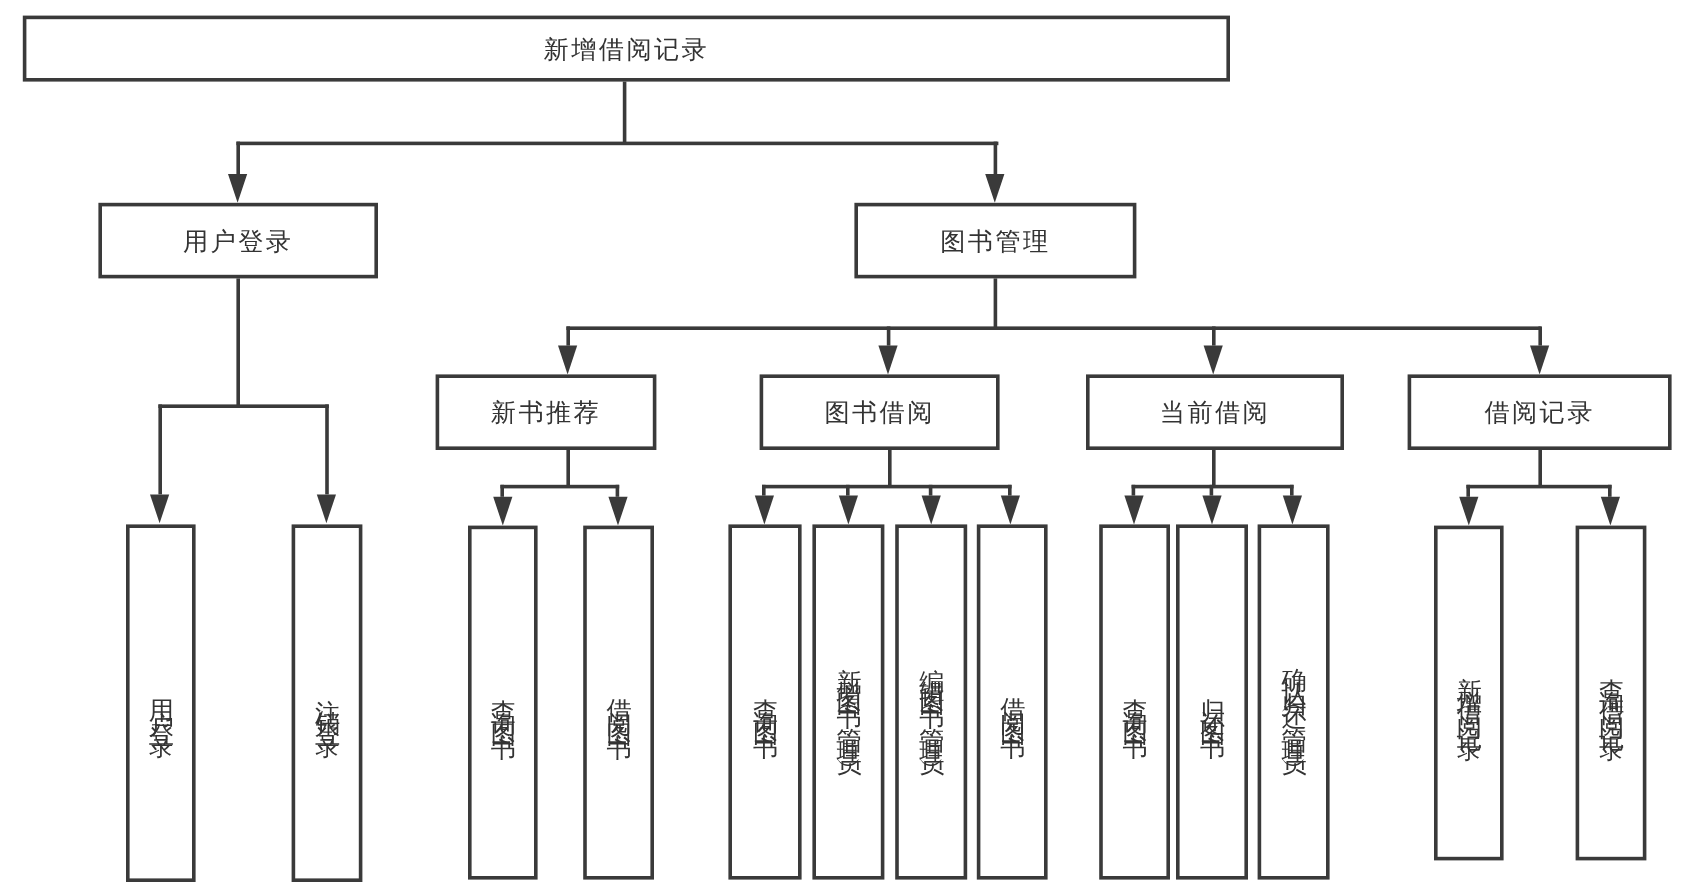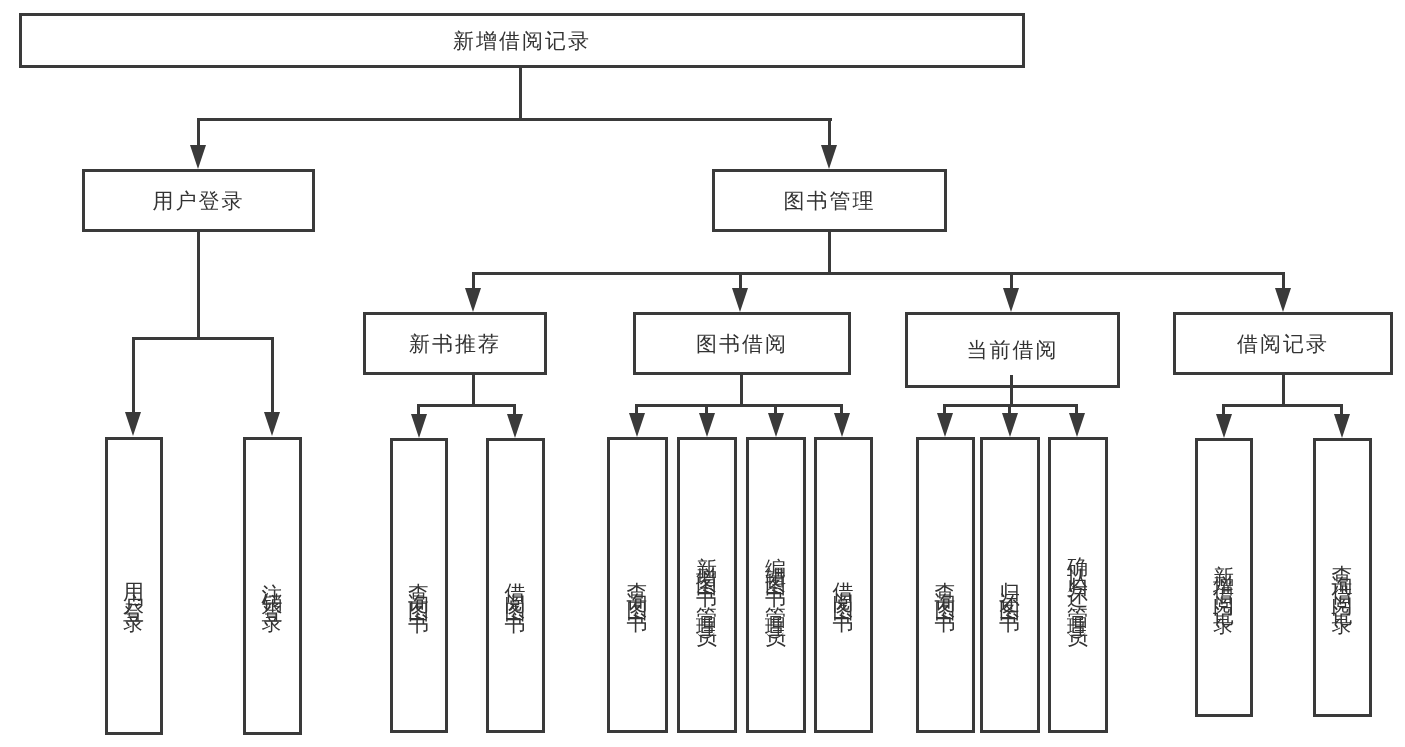--- a/index.html
+++ b/index.html
@@ -68,24 +68,24 @@
   <div class="ln" style="left:739px;top:272px;width:3px;height:16px;"></div>
   <div class="ah" style="left:732px;top:288px;"></div>
   <div class="ln" style="left:1010px;top:272px;width:3px;height:16px;"></div>
   <div class="ah" style="left:1003px;top:288px;"></div>
   <div class="ln" style="left:1282px;top:272px;width:3px;height:16px;"></div>
   <div class="ah" style="left:1275px;top:288px;"></div>
 
   <div class="node" style="left:363px;top:312px;width:184px;height:63px;">
     <span>新书推荐</span>
   </div>
-  <div class="node" style="left:633px;top:312px;width:218px;height:63px;">
+  <div class="node" style="left:633px;top:312px;width:200px;height:63px;">
     <span>图书借阅</span>
   </div>
-  <div class="node" style="left:905px;top:312px;width:215px;height:76px;">
+  <div class="node" style="left:905px;top:312px;width:215px;height:63px;">
     <span>当前借阅</span>
   </div>
   <div class="node" style="left:1173px;top:312px;width:220px;height:63px;">
     <span>借阅记录</span>
   </div>
 
   <div class="ln" style="left:472px;top:375px;width:3px;height:31px;"></div>
   <div class="ln" style="left:417px;top:404px;width:99px;height:3px;"></div>
   <div class="ln" style="left:417px;top:404px;width:3px;height:10px;"></div>
   <div class="ah" style="left:411px;top:414px;"></div>

